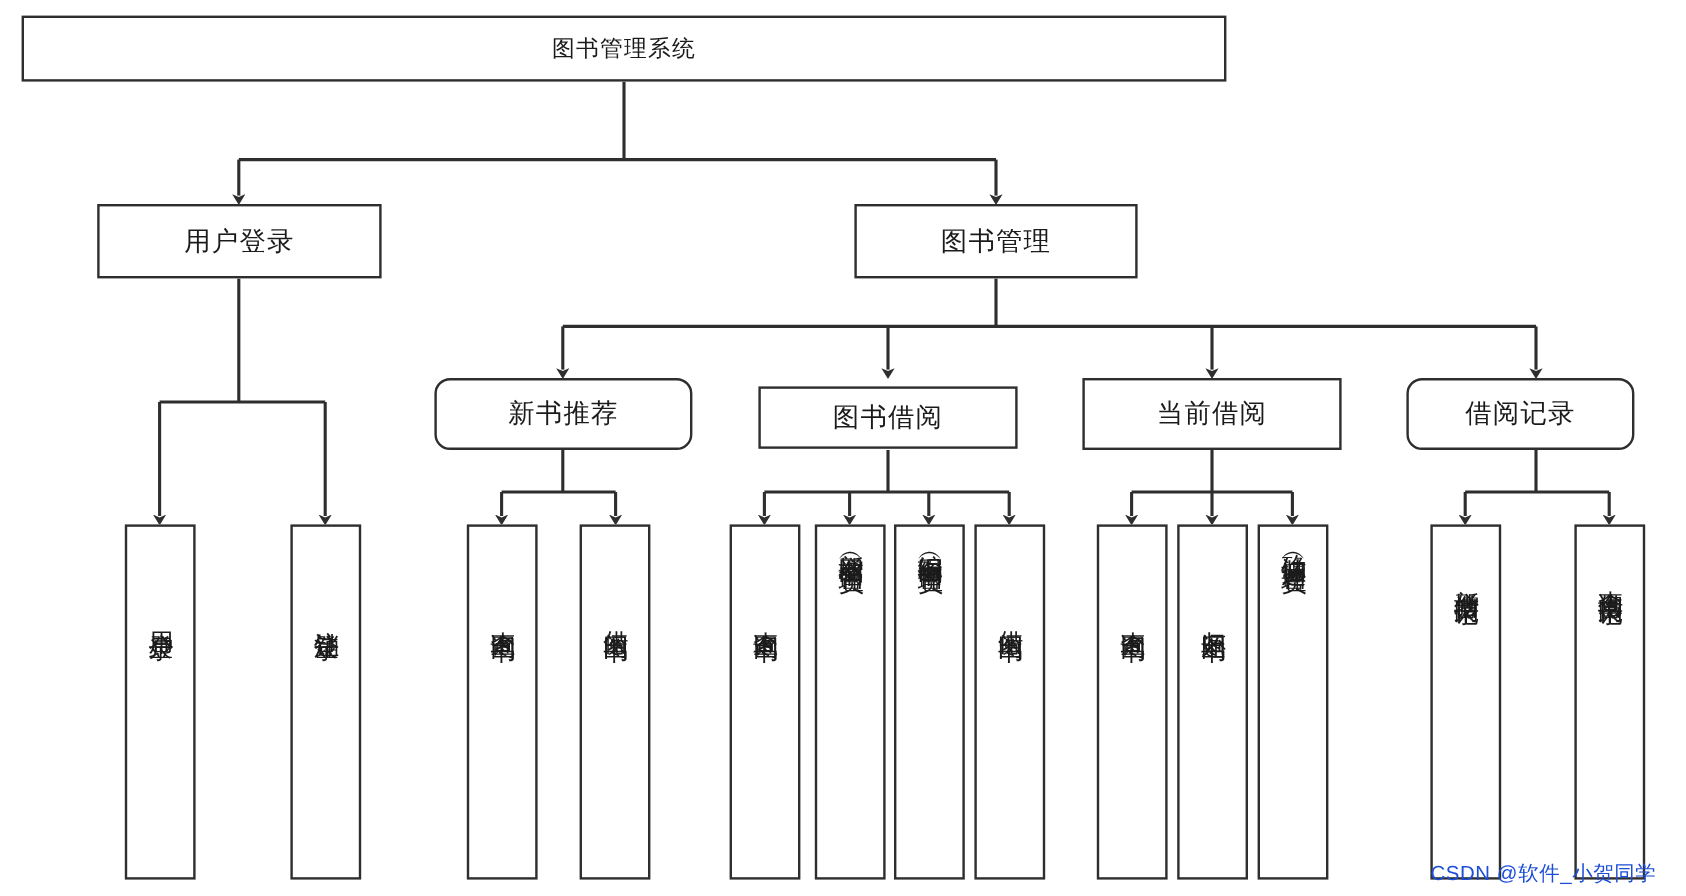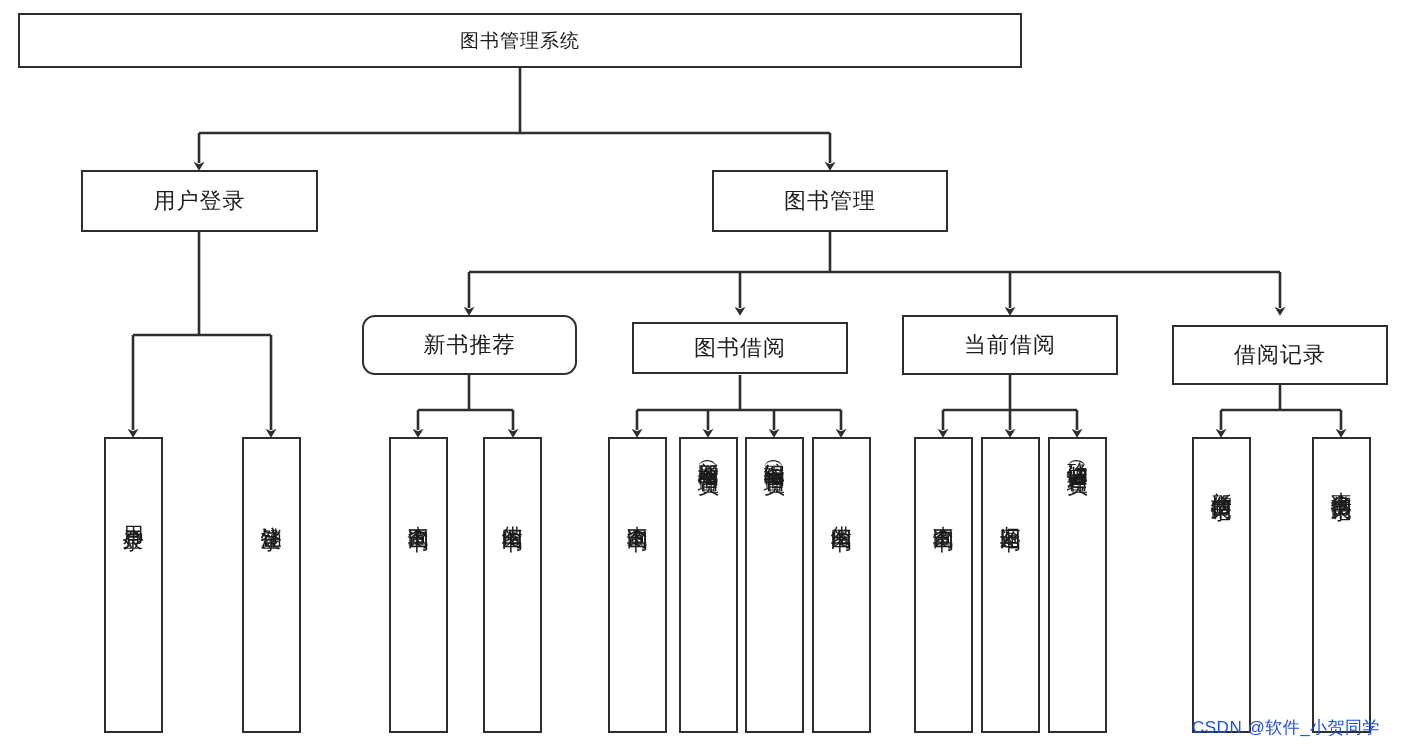--- a/index.html
+++ b/index.html
@@ -132,21 +132,21 @@
 
   <div class="node level3" style="left:362px;top:315px;width:215px;height:60px;border-radius:13px;">
     <span class="label">新书推荐</span>
   </div>
   <div class="node level3" style="left:632px;top:298px;width:216px;height:52px;margin-top:24px;">
     <span class="label">图书借阅</span>
   </div>
   <div class="node level3" style="left:902px;top:315px;width:216px;height:60px;">
     <span class="label">当前借阅</span>
   </div>
-  <div class="node level3" style="left:1172px;top:325px;width:216px;height:60px;">
+  <div class="node level3" style="left:1172px;top:315px;width:190px;height:60px;border-radius:13px;">
     <span class="label">借阅记录</span>
   </div>
 
   <div class="node leaf" style="left:104px;top:437px;width:59px;height:296px;padding-top:70px;">
     <span class="label">用户登录</span>
   </div>
   <div class="node leaf" style="left:242px;top:437px;width:59px;height:296px;padding-top:70px;">
     <span class="label">注销登录</span>
   </div>
 

